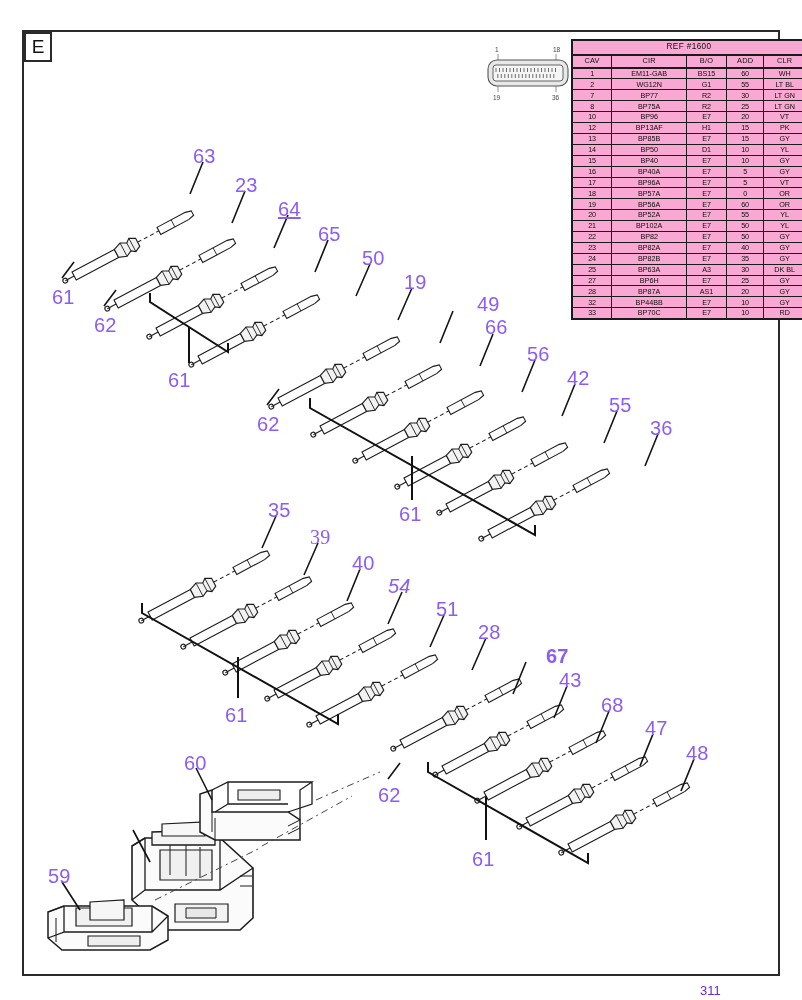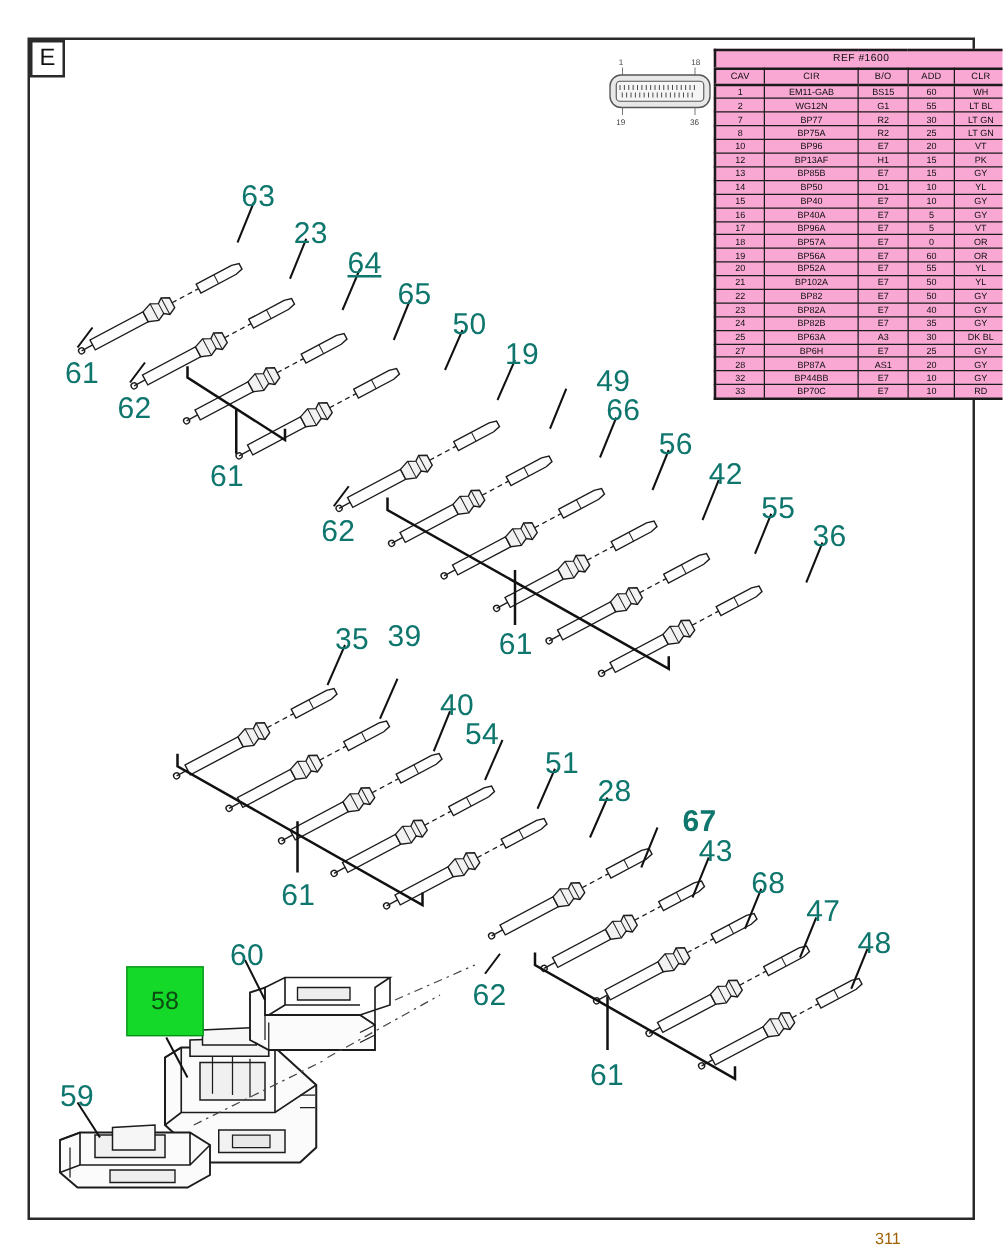--- a/index.html
+++ b/index.html
@@ -83,22 +83,22 @@
   }
   
   .art{
     position:absolute;left:0;top:0;
     width:802px;height:1000px;
     pointer-events:none;
   }
   
   .callout{
     position:absolute;
-    font-size:24px;
-    color:#0f766e;
+    font-size:20px;
+    color:#8b5cf6;
     font-family:"Liberation Sans", sans-serif;
     line-height:1;
     white-space:nowrap;
     z-index:4;
     letter-spacing:.2px;
   }
   
   .highlight-box{
     position:absolute;
     left:101px;top:773px;
@@ -111,21 +111,21 @@
   }
   .highlight-box span{
     font-size:20px;
     color:#0d4a12;
     font-family:"Liberation Sans", sans-serif;
   }
   .page-foot{
     position:absolute;
     left:700px;top:983px;
     font-size:13px;
-    color:#a16207;
+    color:#6d28d9;
     font-family:"Liberation Sans", sans-serif;
     z-index:3;
   }
 </style>
 </head>
 <body>
 
 <div id="page">
 
   <div class="frame"></div>
@@ -527,46 +527,43 @@
     <path d="M262,846 L352,796" stroke="#444" stroke-width="1" stroke-dasharray="7 4 2 4"></path>
     <path d="M316,800 L380,772" stroke="#444" stroke-width="1" stroke-dasharray="7 4 2 4"></path>
 
     <line x1="196" y1="768" x2="212" y2="800" stroke="#111" stroke-width="1.6"></line>
 
     <line x1="62" y1="882" x2="80" y2="910" stroke="#111" stroke-width="1.6"></line>
 
     <line x1="133" y1="830" x2="150" y2="862" stroke="#111" stroke-width="1.6"></line>
   </svg>
 
-  <div class="highlight-box">
-    <span>58</span>
-  </div>
 
   <div id="callout-layer">
       <div class="callout" style="left: 193px; top: 146px;">63</div>
       <div class="callout" style="left: 235px; top: 175px;">23</div>
       <div class="callout" style="left: 278px; top: 199px; text-decoration: underline;">64</div>
       <div class="callout" style="left: 318px; top: 224px;">65</div>
       <div class="callout" style="left: 362px; top: 248px;">50</div>
       <div class="callout" style="left: 404px; top: 272px;">19</div>
       <div class="callout" style="left: 445px; top: 294px; margin-left: 32px;">49</div>
       <div class="callout" style="left: 485px; top: 317px;">66</div>
       <div class="callout" style="left: 527px; top: 344px;">56</div>
       <div class="callout" style="left: 567px; top: 368px;">42</div>
       <div class="callout" style="left: 609px; top: 395px;">55</div>
       <div class="callout" style="left: 650px; top: 418px;">36</div>
       <div class="callout" style="left: 52px; top: 287px;">61</div>
       <div class="callout" style="left: 94px; top: 315px;">62</div>
       <div class="callout" style="left: 168px; top: 370px;">61</div>
       <div class="callout" style="left: 257px; top: 414px;">62</div>
       <div class="callout" style="left: 399px; top: 504px;">61</div>
       <div class="callout" style="left: 268px; top: 500px;">35</div>
-      <div class="callout" style="left: 310px; top: 498px;">39</div>
+      <div class="callout" style="left: 310px; top: 527px; font-family: Liberation Serif, serif;">39</div>
       <div class="callout" style="left: 352px; top: 553px;">40</div>
-      <div class="callout" style="left: 372px; top: 576px;">54</div>
+      <div class="callout" style="left: 388px; top: 576px; font-style: italic;">54</div>
       <div class="callout" style="left: 436px; top: 599px;">51</div>
       <div class="callout" style="left: 478px; top: 622px;">28</div>
       <div class="callout" style="left: 546px; top: 646px; font-weight: bold;">67</div>
       <div class="callout" style="left: 559px; top: 670px;">43</div>
       <div class="callout" style="left: 601px; top: 695px;">68</div>
       <div class="callout" style="left: 645px; top: 718px;">47</div>
       <div class="callout" style="left: 686px; top: 743px;">48</div>
       <div class="callout" style="left: 225px; top: 705px;">61</div>
       <div class="callout" style="left: 378px; top: 785px;">62</div>
       <div class="callout" style="left: 472px; top: 849px;">61</div>

